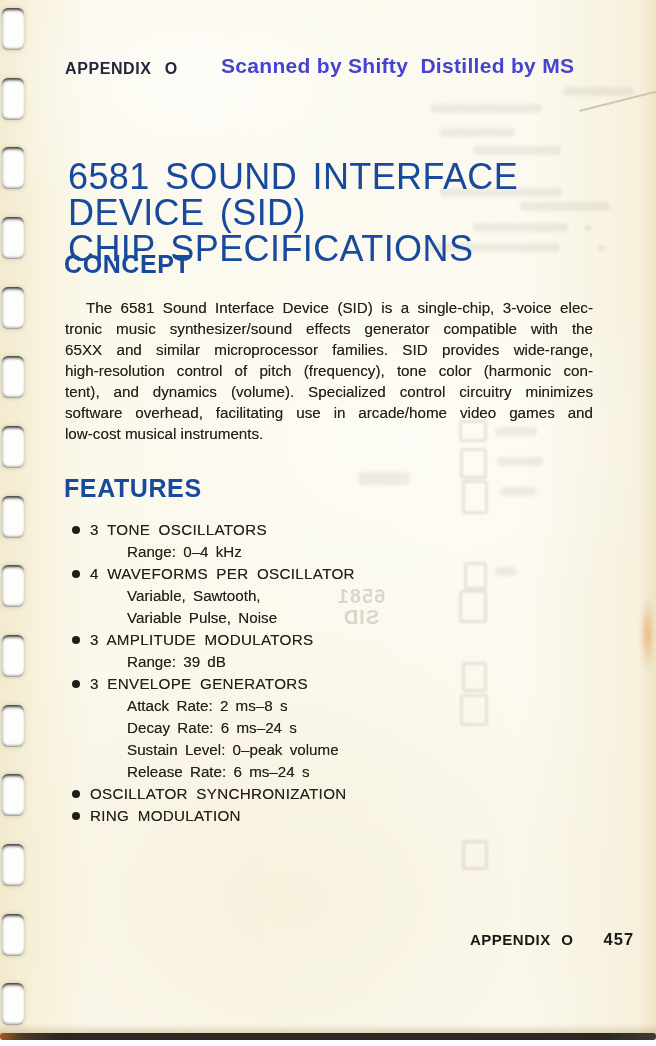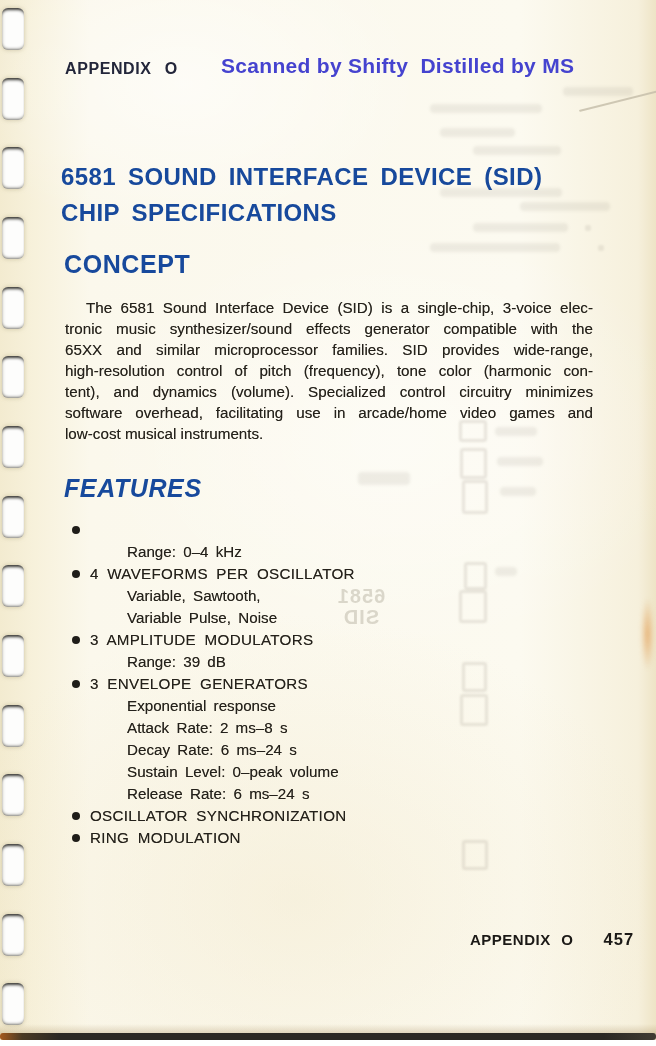--- a/index.html
+++ b/index.html
@@ -37,23 +37,23 @@
   .bottom-shadow{position:absolute;left:0;top:1024px;width:656px;height:10px;background:linear-gradient(to bottom,transparent,rgba(148,118,66,0.28));}
   .bottom-edge{position:absolute;left:0;top:1033px;width:656px;height:7px;border-radius:3px;
     background:linear-gradient(to right,#a4591e 0px,#4a3a24 22px,#2b2824 60px,#2b2824 92%,#413c33 100%);}
   .below-edge{position:absolute;left:0;top:1040px;width:656px;height:6px;background:#ffffff;}
 
   
   .hdr-appendix{position:absolute;left:65px;top:60px;font-size:16px;font-weight:bold;letter-spacing:0.6px;word-spacing:8px;color:#23263a;}
   .hdr-credit{position:absolute;left:221px;top:54px;font-size:21px;font-weight:bold;letter-spacing:0.3px;color:#4543cf;white-space:pre;}
 
   
-  .title{position:absolute;left:61px;top:159px;font-size:24px;line-height:36px;font-weight:bold;color:#17499c;letter-spacing:0.4px;word-spacing:5px;}
+  .title{position:absolute;left:68px;top:159px;font-size:36px;line-height:36px;font-weight:normal;color:#17499c;letter-spacing:0.4px;word-spacing:5px;}
   .h-concept{position:absolute;left:64px;top:250px;}
-  .h-features{position:absolute;left:64px;top:474px;font-style:italic;}
+  .h-features{position:absolute;left:64px;top:474px;}
   .sect{font-size:25px;font-weight:bold;color:#17499c;letter-spacing:0.6px;}
 
   
   .para{position:absolute;left:65px;top:297px;width:528px;font-size:15.2px;line-height:21px;color:#24211b;text-shadow:0 0 0.4px rgba(45,40,28,0.55);}
   .para-line{text-align:justify;text-align-last:justify;height:21px;overflow:hidden;}
   .para-line.first{text-indent:21px;}
   .para-line.last{text-align-last:left;}
 
   
   .features-list{position:absolute;left:72px;top:519px;width:420px;font-size:15.2px;line-height:22px;color:#24211b;text-shadow:0 0 0.4px rgba(45,40,28,0.55);}
@@ -132,29 +132,28 @@
       <div class="para-line">tronic music synthesizer/sound effects generator compatible with the</div>
       <div class="para-line">65XX and similar microprocessor families. SID provides wide-range,</div>
       <div class="para-line">high-resolution control of pitch (frequency), tone color (harmonic con-</div>
       <div class="para-line">tent), and dynamics (volume). Specialized control circuitry minimizes</div>
       <div class="para-line">software overhead, facilitating use in arcade/home video games and</div>
       <div class="para-line last">low-cost musical instruments.</div>
     </div>
 
   <div class="sect h-features">FEATURES</div>
   <div class="features-list">
-      <div class="feat-item"><span class="dot"></span></div>
+      <div class="feat-item"><span class="dot"></span><span class="feat-label">3 TONE OSCILLATORS</span></div>
       <div class="feat-sub">Range: 0–4 kHz</div>
       <div class="feat-item"><span class="dot"></span><span class="feat-label">4 WAVEFORMS PER OSCILLATOR</span></div>
       <div class="feat-sub">Variable, Sawtooth,</div>
       <div class="feat-sub">Variable Pulse, Noise</div>
       <div class="feat-item"><span class="dot"></span><span class="feat-label">3 AMPLITUDE MODULATORS</span></div>
       <div class="feat-sub">Range: 39 dB</div>
       <div class="feat-item"><span class="dot"></span><span class="feat-label">3 ENVELOPE GENERATORS</span></div>
-      <div class="feat-sub">Exponential response</div>
       <div class="feat-sub">Attack Rate: 2 ms–8 s</div>
       <div class="feat-sub">Decay Rate: 6 ms–24 s</div>
       <div class="feat-sub">Sustain Level: 0–peak volume</div>
       <div class="feat-sub">Release Rate: 6 ms–24 s</div>
       <div class="feat-item"><span class="dot"></span><span class="feat-label">OSCILLATOR SYNCHRONIZATION</span></div>
       <div class="feat-item"><span class="dot"></span><span class="feat-label">RING MODULATION</span></div>
     </div>
 
   <div class="footer">
     <span class="ftr-appendix">APPENDIX O</span>

